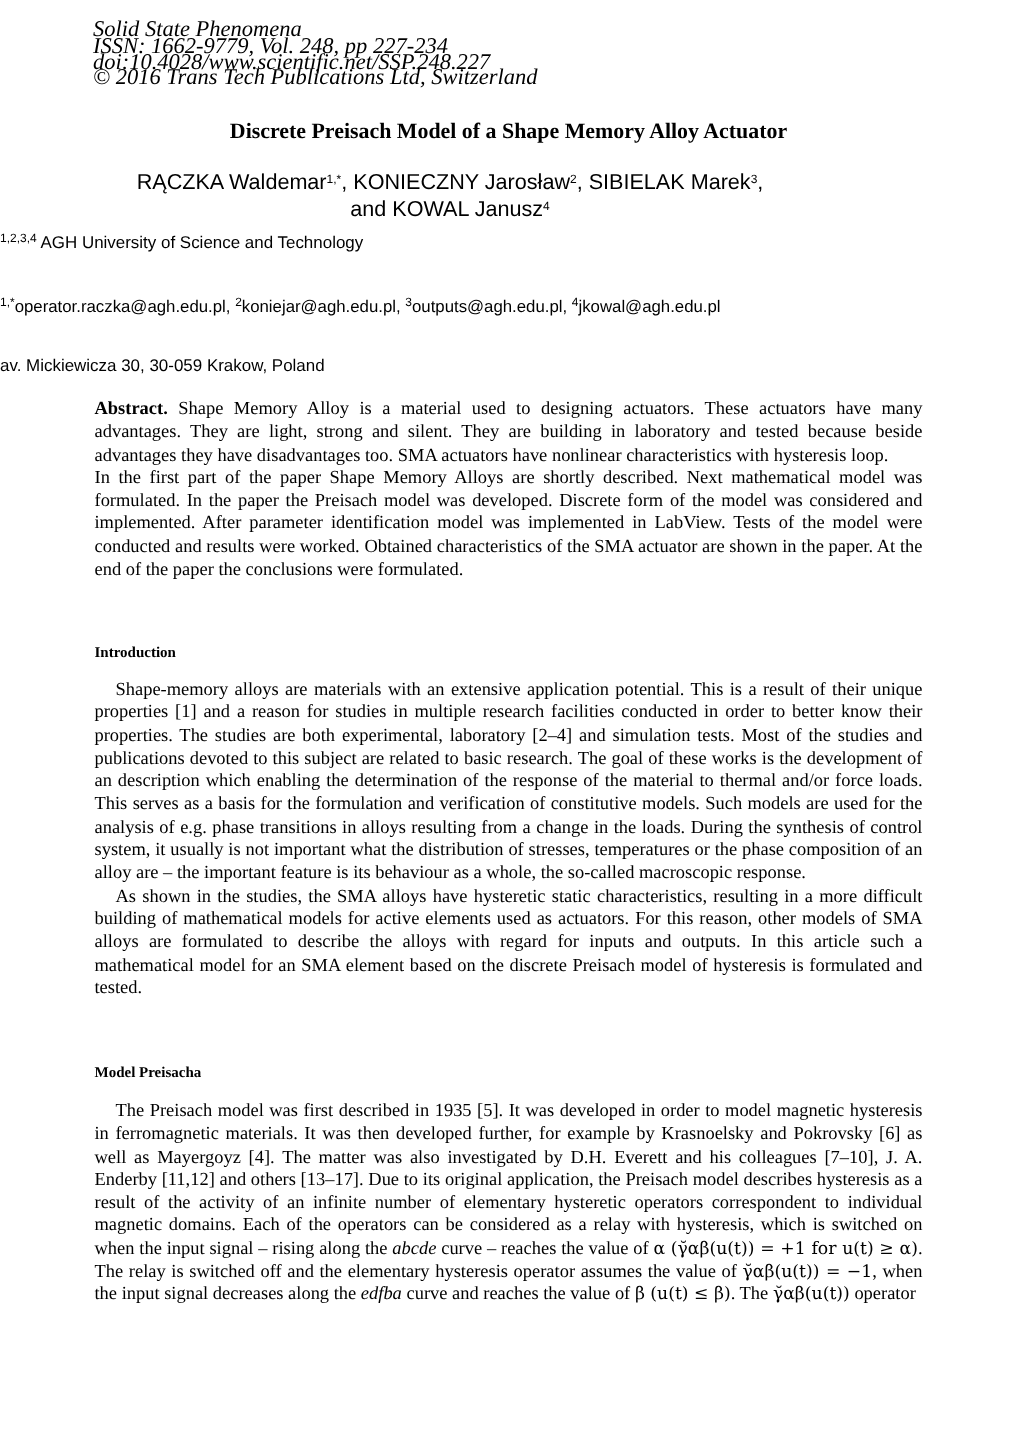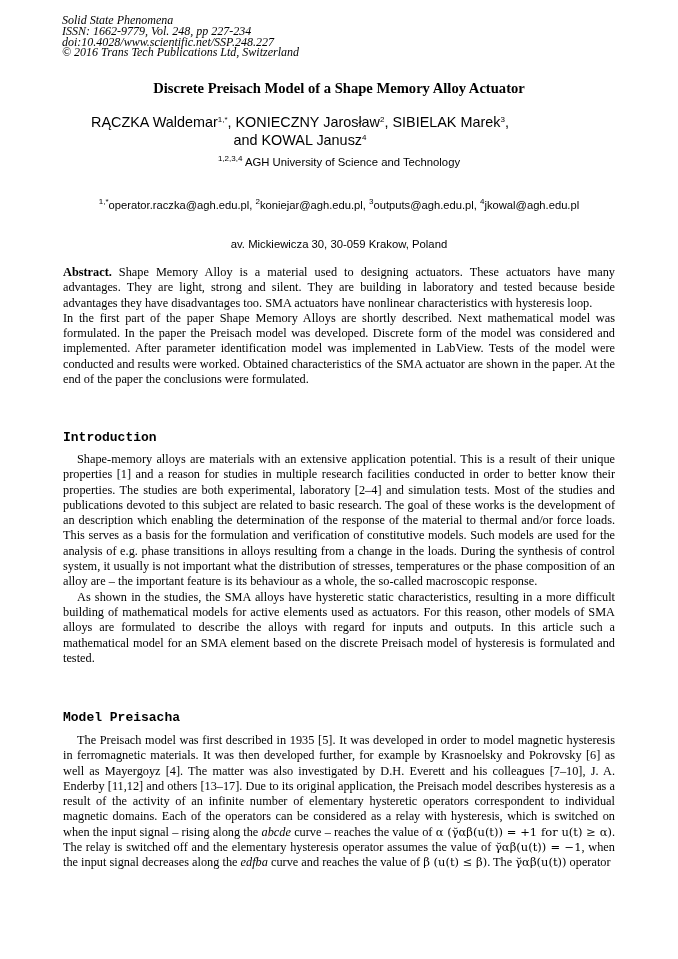--- a/index.html
+++ b/index.html
@@ -1,34 +1,34 @@
 <!DOCTYPE html>
 <html><head>
 <meta charset="utf-8">
 <style>
   html, body { margin: 0; padding: 0; background: #ffffff; }
   body { width: 678px; height: 959px; position: relative; overflow: hidden; color: #000; }
   .page { position: absolute; left: 0; top: 0; width: 678px; height: 959px; }
-  .hdr-left { position: absolute; left: 62px; top: 15px; font-family: "Liberation Serif", serif; font-style: italic; font-size: 12px; line-height: 10.8px; }
+  .hdr-left { position: absolute; left: 62px; top: 15px; font-family: "Liberation Serif", serif; font-style: italic; font-size: 15px; line-height: 10.8px; }
   .hdr-right { position: absolute; right: 63px; top: 15px; font-family: "Liberation Serif", serif; font-style: italic; font-size: 10.6px; line-height: 10.8px; text-align: right; }
   .title { position: absolute; left: 0; width: 678px; top: 80px; text-align: center; font-family: Liberation Serif, serif; font-weight: bold; font-size: 14.6px; }
   .authors { position: absolute; left: 0; width: 600px; top: 113px; text-align: center; font-family: "Liberation Sans", sans-serif; font-size: 14.4px; line-height: 18px; }
   .authors sup, .sans-line sup { font-size: 8px; vertical-align: top; position: relative; top: -2px; }
-  .sans-line { position: absolute; left: 0; width: 678px; text-align: center; font-family: "Liberation Sans", sans-serif; font-size: 11.3px; }
+  .sans-line { position: absolute; left: 0; width: 678px; font-family: "Liberation Sans", sans-serif; font-size: 11.3px; }
   .affil { top: 156px; }
   .addr { top: 190px; margin-top: 48px; }
   .emails { top: 199px; font-size: 11.2px; }
   .keywords { position: absolute; left: 63px; top: 234px; font-family: "Liberation Sans", sans-serif; font-size: 11.3px; }
   .keywords b { font-weight: bold; }
   .body-text { position: absolute; left: 63px; width: 552px; font-family: "Liberation Serif", serif; font-size: 12.3px; line-height: 15.3px; text-align: justify; }
   .body-text p { margin: 0; }
   .indent { text-indent: 14px; }
   .abstract { top: 265px; }
   .abstract b { font-weight: bold; }
-  .section-heading { position: absolute; left: 63px; font-family: Liberation Mono, monospace; font-weight: bold; font-size: 13px; text-align: center; }
+  .section-heading { position: absolute; left: 63px; font-family: Liberation Serif, serif; font-weight: bold; font-size: 10px; text-align: center; }
   .h-intro { top: 430px; }
   .intro { top: 452px; }
   .h-model { top: 710px; }
   .model { top: 733px; }
   i { font-style: italic; }
   .math { font-family: "DejaVu Serif", serif; font-size: 11.5px; }
 </style>
 </head>
 <body>
 

